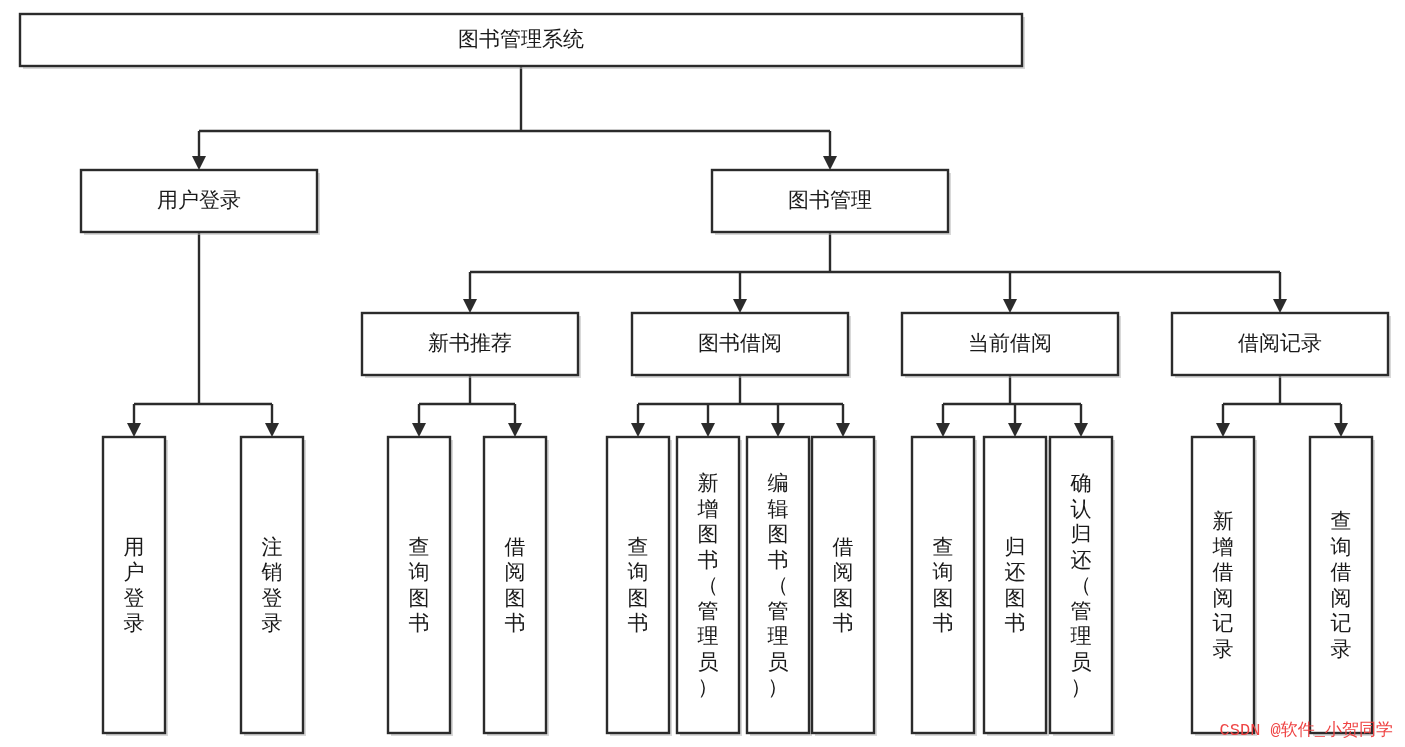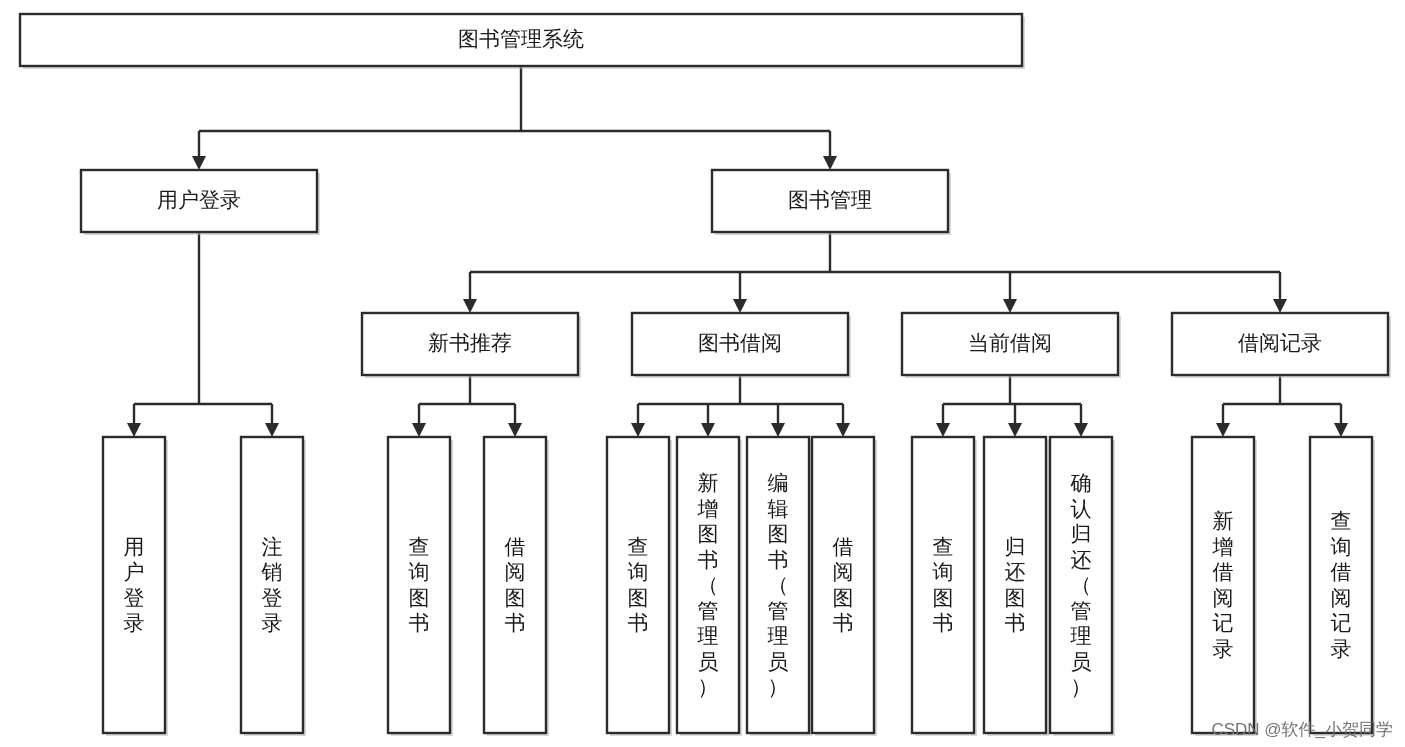--- a/index.html
+++ b/index.html
@@ -50,23 +50,23 @@
     font-family: "DejaVu Sans", "Liberation Sans", sans-serif;
     font-size: 21px;
     fill: #1a1a1a;
     text-anchor: middle;
     dominant-baseline: middle;
   }
   .watermark {
     position: absolute;
     right: 12px;
     bottom: 6px;
-    font-family: Liberation Sans, sans-serif;
+    font-family: Liberation Mono, monospace;
     font-size: 17px;
-    color: #737373;
+    color: #ef4444;
     white-space: nowrap;
     user-select: none;
     pointer-events: none;
   }
 </style>
 </head>
 <body>
 
 <div id="diagram-root">
   <svg id="tree-svg" viewBox="0 0 1405 747">

